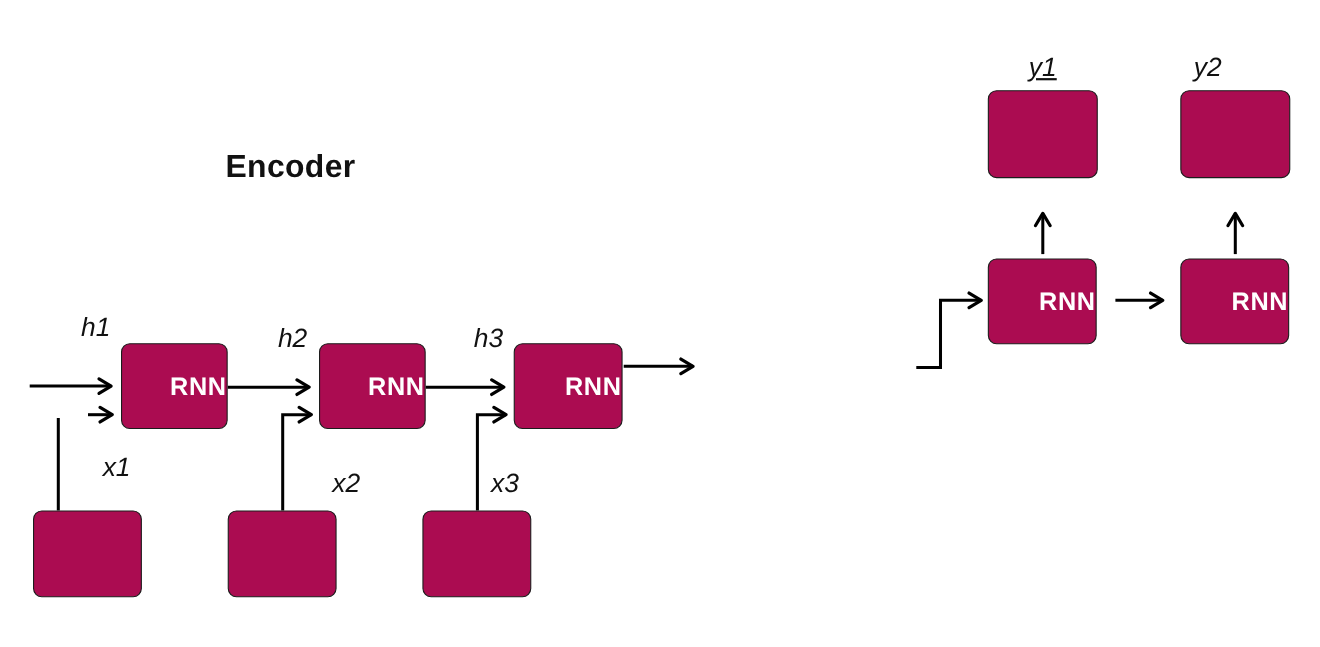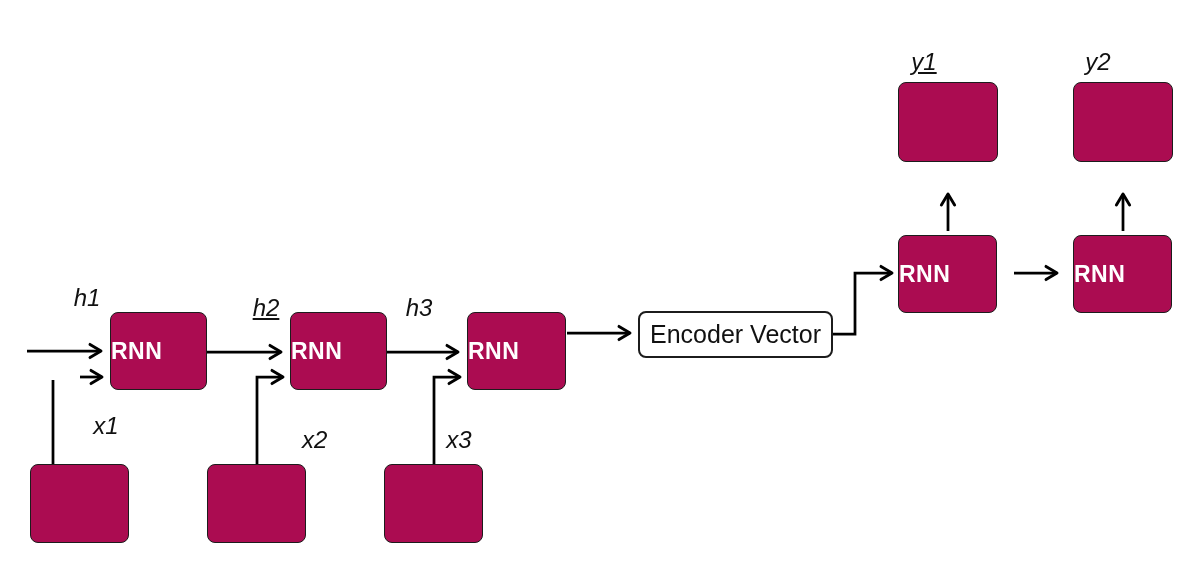--- a/index.html
+++ b/index.html
@@ -25,21 +25,21 @@
     left: 0; top: 0;
     width: 1200px; height: 588px;
   }
   .node {
     position: absolute;
     background: var(--box-fill);
     border: 1.6px solid var(--box-border);
     border-radius: 8px;
     display: flex;
     align-items: center;
-    justify-content: flex-start;
+    justify-content: flex-end;
     color: var(--box-text);
     font-weight: 600;
     font-size: 23px;
     letter-spacing: 0.5px;
   }
   .ev-box {
     position: absolute;
     background: var(--background);
     border: 2.2px solid var(--box-border);
     border-radius: 8px;
@@ -93,53 +93,51 @@
       <polyline points="434,464 434,377 460,377" marker-end="url(#ah)"></polyline>
 
       <polyline points="833,334 855,334 855,273 892,273" marker-end="url(#ah)"></polyline>
 
       <line x1="1014" y1="273" x2="1057" y2="273" marker-end="url(#ah)"></line>
       <line x1="948" y1="231" x2="948" y2="194" marker-end="url(#ah)"></line>
       <line x1="1123" y1="231" x2="1123" y2="194" marker-end="url(#ah)"></line>
     </g>
   </svg>
 
+  <div class="section-title" style="left:205px; top:136px;">Encoder</div>
 
   <div class="node" style="left:110px; top:312px; width:97px; height:78px;">
     <span>RNN</span>
   </div>
   <div class="node" style="left:290px; top:312px; width:97px; height:78px;">
     <span>RNN</span>
   </div>
   <div class="node" style="left:467px; top:312px; width:99px; height:78px;">
     <span>RNN</span>
   </div>
 
   <div class="var-label" style="left:65px;  top:284px;">h1</div>
-  <div class="var-label" style="left:244px; top:294px;text-decoration:underline;">h2</div>
-  <div class="var-label" style="left:397px; top:294px;">h3</div>
+  <div class="var-label" style="left:244px; top:294px;">h2</div>
+  <div class="var-label" style="left:422px; top:294px;">h3</div>
 
   <div class="node" style="left:30px;  top:464px; width:99px; height:79px;"></div>
   <div class="node" style="left:207px; top:464px; width:99px; height:79px;"></div>
   <div class="node" style="left:384px; top:464px; width:99px; height:79px;"></div>
 
   <div class="var-label" style="left:84px;  top:412px;">x1</div>
   <div class="var-label" style="left:259px; top:426px;padding-left:43px;">x2</div>
   <div class="var-label" style="left:437px; top:426px;">x3</div>
 
-  <div class="ev-box" style="left:638px; top:311px; width:195px; height:47px;">
-    <span>Encoder Vector</span>
-  </div>
 
   <div class="node" style="left:898px; top:235px; width:99px; height:78px;">
     <span>RNN</span>
   </div>
   <div class="node" style="left:1073px; top:235px; width:99px; height:78px;">
     <span>RNN</span>
   </div>
 
   <div class="node" style="left:898px;  top:82px; width:100px; height:80px;"></div>
   <div class="node" style="left:1073px; top:82px; width:100px; height:80px;"></div>
 
-  <div class="var-label" style="left:902px;  top:48px;text-decoration:underline;">y1</div>
+  <div class="var-label" style="left:926px;  top:48px;text-decoration:underline;">y1</div>
   <div class="var-label" style="left:1076px; top:48px;">y2</div>
 
 </div>
 
 </body></html>

